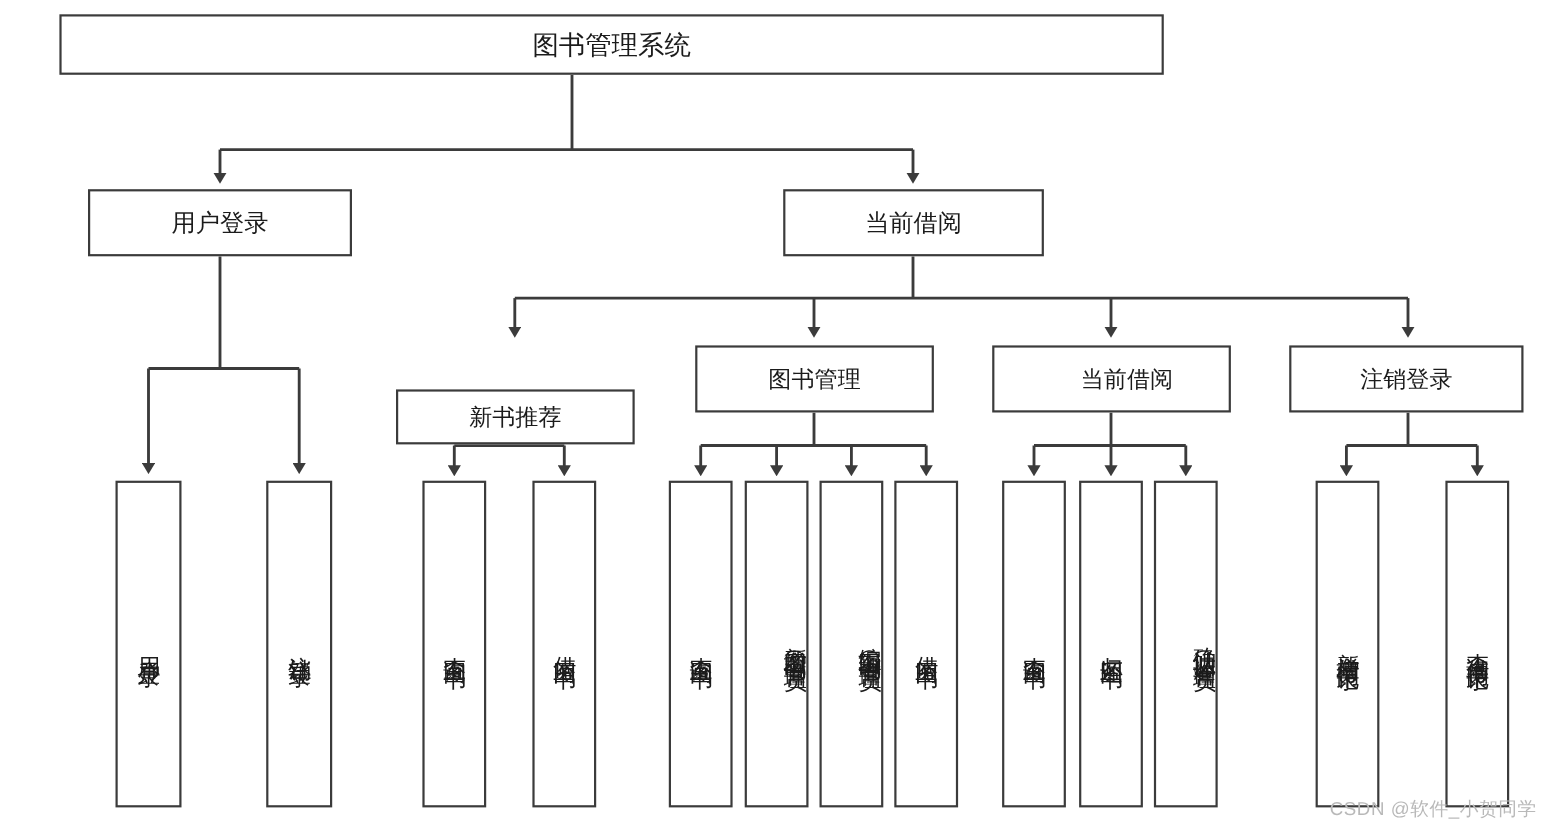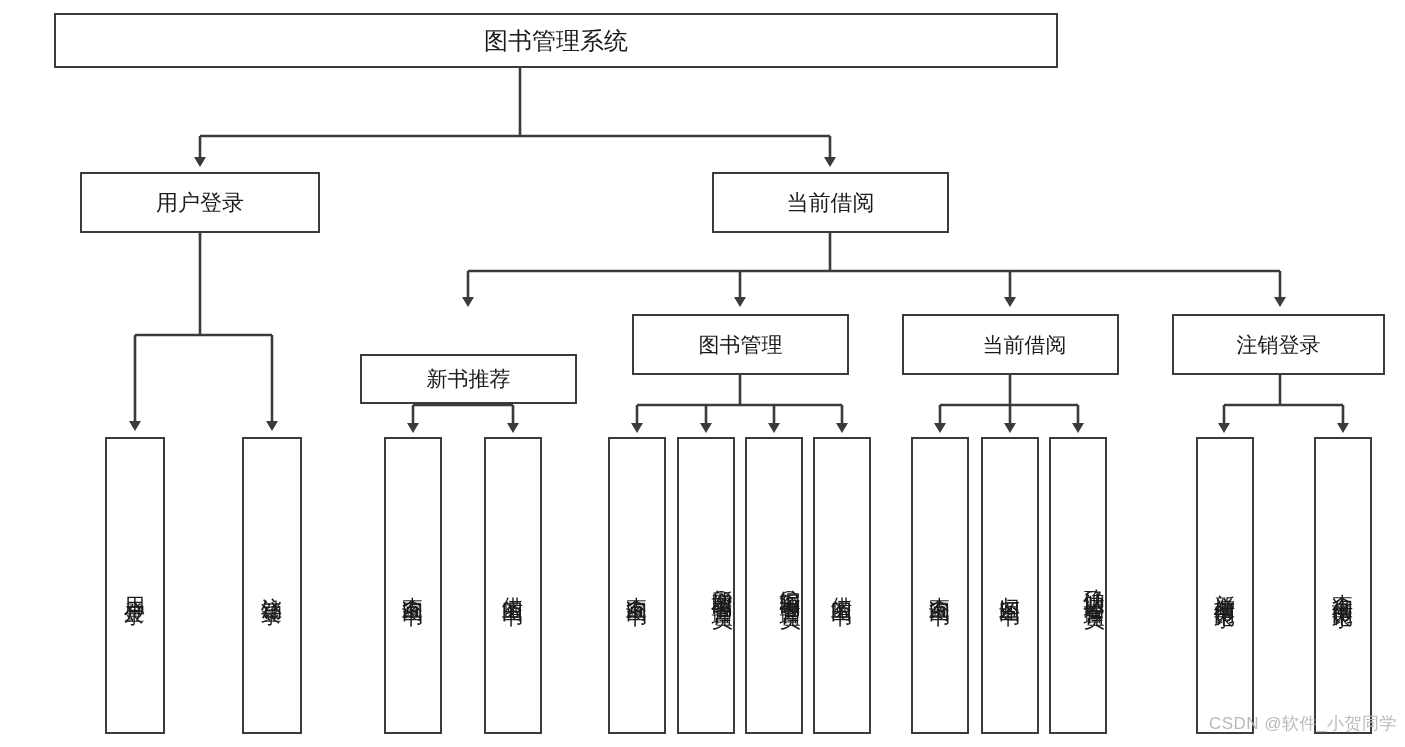--- a/index.html
+++ b/index.html
@@ -60,21 +60,21 @@
   }
   .leaf-label {
     writing-mode: vertical-rl;
     text-orientation: upright;
     letter-spacing: 3px;
     display: block;
   }
   .watermark {
     position: absolute;
     right: 8px;
-    bottom: 12px;
+    bottom: 0;
     font-size: 17px;
     color: #b9b9b9;
     letter-spacing: 0.5px;
     white-space: nowrap;
   }
 </style>
 </head>
 <body>
 
 <div id="canvas">

